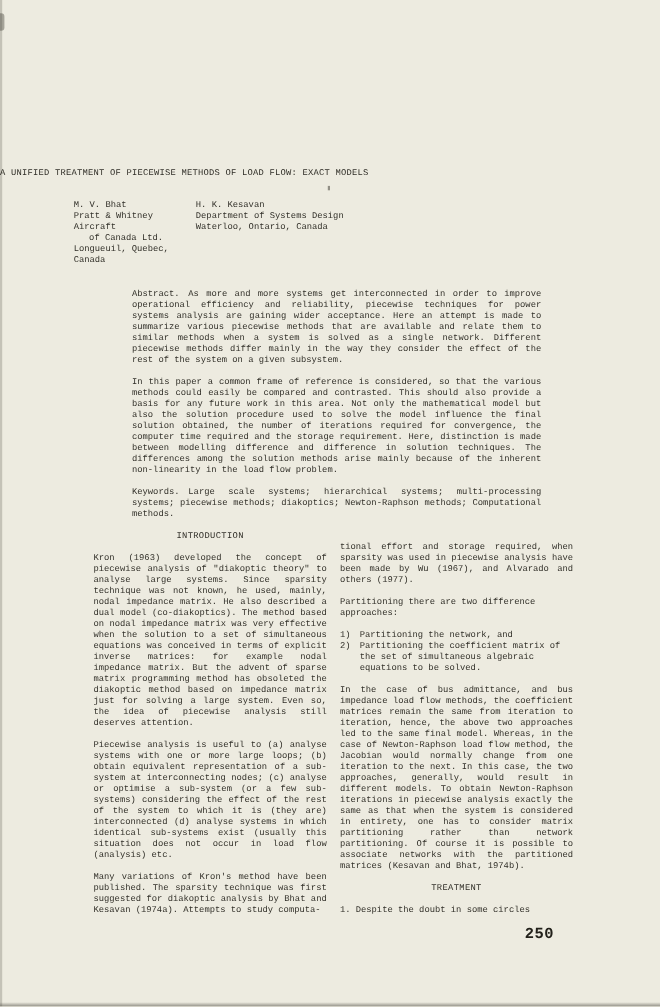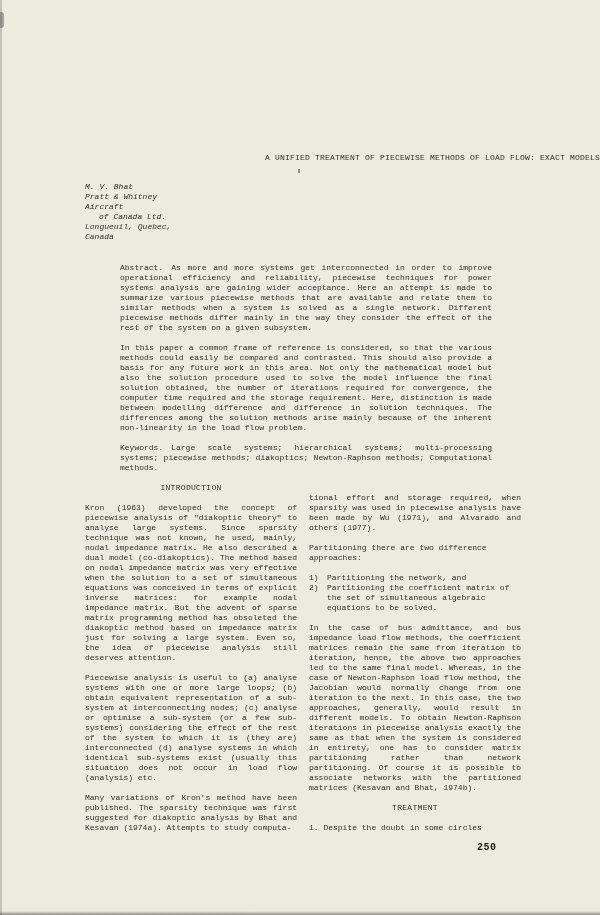--- a/index.html
+++ b/index.html
@@ -17,25 +17,25 @@
     background:rgba(90,88,78,.28); }
   .edge-bottom { position:absolute; left:0; bottom:0; width:100%; height:4px;
     background:linear-gradient(to bottom, rgba(0,0,0,0), rgba(70,68,60,.55)); }
   .speck { position:absolute; left:0; top:12px; width:4px; height:16px;
     background:rgba(80,78,68,.45); border-radius:0 3px 3px 0; }
   .dot { position:absolute; left:298px; top:169px; width:2px; height:4px;
     background:rgba(70,68,58,.55); }
 
   .title {
     position:absolute; top:153px; left:0; width:100%;
-    text-align:right; font-size:8px; line-height:10px; letter-spacing:.2px;
+    text-align:left; font-size:8px; line-height:10px; letter-spacing:.2px;
   }
   .authors {
-    position:absolute; top:182px; left:85px; width:455px;
-    display:flex; font-size:8px; line-height:10px;font-style:italic;
+    position:absolute; top:182px; left:67px; width:455px;
+    display:flex; font-size:8px; line-height:10px;
   }
   .author-col1 { width:111px; }
   .author-col2 { width:144px; }
   .author-col3 { width:190px; }
   .indent { padding-left:14px; }
 
   .abstract {
     position:absolute; top:263px; left:120px; width:372px;
     font-size:8px; line-height:10px;
   }
@@ -49,21 +49,21 @@
   }
   .col { width:212px; }
   .heading { text-align:center; margin-bottom:10px; letter-spacing:.3px; }
   .listitem { display:flex; margin-bottom:0; }
   .listitem.last { margin-bottom:10px; }
   .num { width:18px; flex:none; }
   .litext { flex:1; }
 
   .pagenum {
     position:absolute; top:842px; left:477px;
-    font-size:10px; font-weight:bold; letter-spacing:.5px; color:#22201a;
+    font-size:14px; font-weight:bold; letter-spacing:.5px; color:#22201a;
   }
 </style>
 </head>
 <body>
 
 <div class="page">
 
   <div class="edge-left"></div>
   <div class="edge-bottom"></div>
   <div class="speck"></div>
@@ -71,39 +71,44 @@
 
   <div class="title">A UNIFIED TREATMENT OF PIECEWISE METHODS OF LOAD FLOW:  EXACT MODELS</div>
 
   <div class="authors">
     <div class="author-col1">
       <div>M. V. Bhat</div>
       <div>Pratt &amp; Whitney Aircraft</div>
       <div class="indent">of Canada Ltd.</div>
       <div>Longueuil, Quebec, Canada</div>
     </div>
+    <div class="author-col2">
+      <div>H. K. Kesavan</div>
+      <div>Department of Systems Design</div>
+      <div>Waterloo, Ontario, Canada</div>
+    </div>
   </div>
 
   <div class="abstract">
     <p class="just"><span class="u">Abstract.</span><span>As more and more systems get interconnected in order to improve operational efficiency and reliability, piecewise techniques for power systems analysis are gaining wider acceptance.  Here an attempt is made to summarize various piecewise methods that are available and relate them to similar methods when a system is solved as a single network.  Different piecewise methods differ mainly in the way they consider the effect of the rest of the system on a given subsystem.</span></p>
     <p class="just">In this paper a common frame of reference is considered, so that the various methods could easily be compared and contrasted.  This should also provide a basis for any future work in this area.  Not only the mathematical model but also the solution procedure used to solve the model influence the final solution obtained, the number of iterations required for convergence, the computer time required and the storage requirement.  Here, distinction is made between modelling difference and difference in solution techniques.  The differences among the solution methods arise mainly because of the inherent non-linearity in the load flow problem.</p>
     <p class="just"><span class="u">Keywords.</span><span>Large scale systems; hierarchical systems; multi-processing systems; piecewise methods; diakoptics; Newton-Raphson methods; Computational methods.</span></p>
   </div>
 
   <div class="columns">
 
     <div class="col">
       <div class="heading">INTRODUCTION</div>
       <p class="just">Kron (1963) developed the concept of piecewise analysis of "diakoptic theory" to analyse large systems.  Since sparsity technique was not known, he used, mainly, nodal impedance matrix.  He also described a dual model (co-diakoptics).  The method based on nodal impedance matrix was very effective when the solution to a set of simultaneous equations was conceived in terms of explicit inverse matrices: for example nodal impedance matrix.  But the advent of sparse matrix programming method has obsoleted the diakoptic method based on impedance matrix just for solving a large system.  Even so, the idea of piecewise analysis still deserves attention.</p>
       <p class="just">Piecewise analysis is useful to (a) analyse systems with one or more large loops; (b) obtain equivalent representation of a sub-system at interconnecting nodes; (c) analyse or optimise a sub-system (or a few sub-systems) considering the effect of the rest of the system to which it is (they are) interconnected (d) analyse systems in which identical sub-systems exist (usually this situation does not occur in load flow (analysis) etc.</p>
       <p class="just">Many variations of Kron's method have been published.  The sparsity technique was first suggested for diakoptic analysis by Bhat and Kesavan (1974a).  Attempts to study computa-</p>
     </div>
 
     <div class="col">
-      <p class="just">tional effort and storage required, when sparsity was used in piecewise analysis have been made by Wu (1971), and Alvarado and others (1977).</p>
+      <p class="just">tional effort and storage required, when sparsity was used in piecewise analysis have been made by Wu (1967), and Alvarado and others (1977).</p>
       <p>Partitioning there are two difference approaches:</p>
       <div class="listitem">
         <span class="num">1)</span>
         <span class="litext">Partitioning the network, and</span>
       </div>
       <div class="listitem last">
         <span class="num">2)</span>
         <span class="litext">Partitioning the coefficient matrix of the set of simultaneous algebraic equations to be solved.</span>
       </div>
       <p class="just">In the case of bus admittance, and bus impedance load flow methods, the coefficient matrices remain the same from iteration to iteration, hence, the above two approaches led to the same final model.  Whereas, in the case of Newton-Raphson load flow method, the Jacobian would normally change from one iteration to the next.  In this case, the two approaches, generally, would result in different models.  To obtain Newton-Raphson iterations in piecewise analysis exactly the same as that when the system is considered in entirety, one has to consider matrix partitioning rather than network partitioning.  Of course it is possible to associate networks with the partitioned matrices (Kesavan and Bhat, 1974b).</p>

